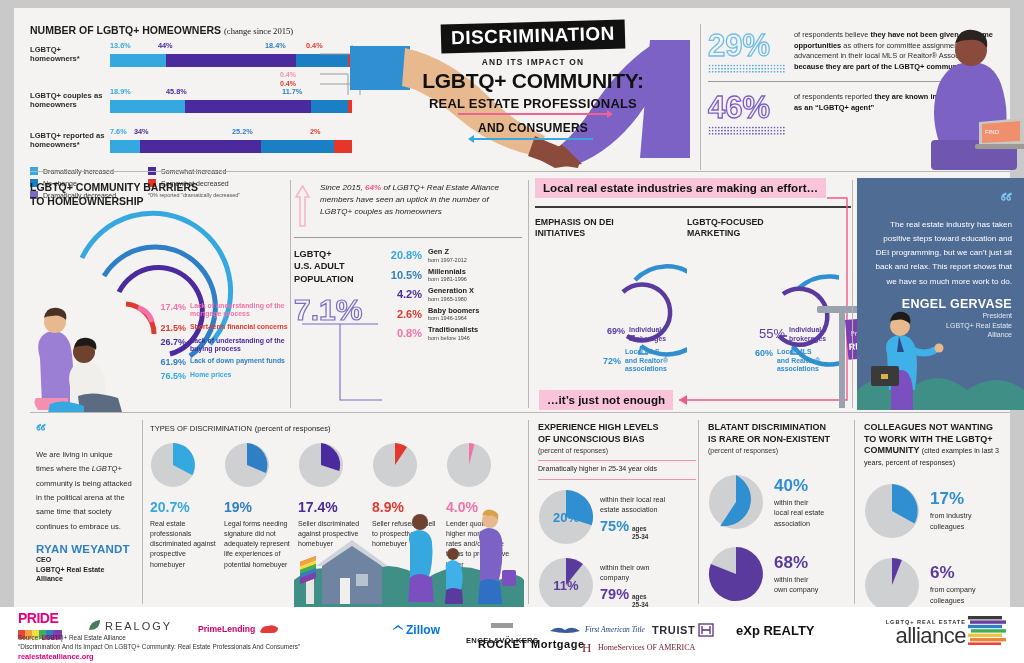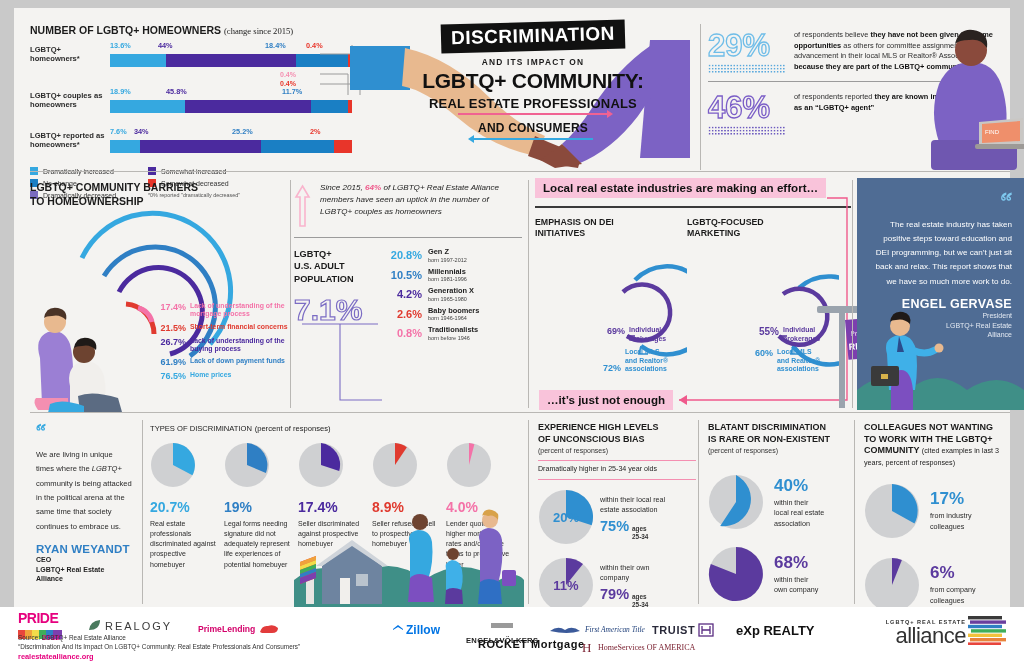--- a/index.html
+++ b/index.html
@@ -436,21 +436,21 @@
             <path d="M92 92 L100 92" stroke="#5b3a9e" stroke-width="1.6" fill="none"></path>
             <path d="M106 102 L104 110 L113 110" stroke="#2f8fd0" stroke-width="1.6" fill="none"></path>
           </svg>
           <div style="position:absolute;left:72px;top:82px;display:flex;align-items:flex-start">
             <span style="font-size:9px;font-weight:bold;color:#5b3a9e;margin-right:4px">69%</span>
             <span class="dlegend" style="color:#5b3a9e">
               <span>Individual</span><br>
               <span>brokerages</span>
             </span>
           </div>
-          <div style="position:absolute;left:68px;top:104px;display:flex;align-items:flex-end">
+          <div style="position:absolute;left:68px;top:104px;display:flex;align-items:center">
             <span style="font-size:9px;font-weight:bold;color:#2f8fd0;margin-right:4px">72%</span>
             <span class="dlegend" style="color:#2f8fd0">
               <span>Local MLS</span><br>
               <span>and Realtor®</span><br>
               <span>associations</span>
             </span>
           </div>
         </div>
       </div>
 
@@ -460,21 +460,21 @@
           <div>MARKETING</div>
         </div>
         <div style="position:relative;height:128px;margin-top:4px">
           <svg width="152" height="128" viewBox="0 0 152 128">
             <path d="M106 102 A44 44 0 1 0 112 44" fill="none" stroke="#2f8fd0" stroke-width="4.5"></path>
             <path d="M92 92 A28 28 0 1 0 96 50" fill="none" stroke="#5b3a9e" stroke-width="4.5"></path>
             <path d="M92 92 L100 92" stroke="#5b3a9e" stroke-width="1.6" fill="none"></path>
             <path d="M106 102 L104 110 L113 110" stroke="#2f8fd0" stroke-width="1.6" fill="none"></path>
           </svg>
           <div style="position:absolute;left:72px;top:82px;display:flex;align-items:flex-start">
-            <span style="font-size:10px;font-weight:bold;color:#5b3a9e;margin-right:4px">55%</span>
+            <span style="font-size:13px;font-weight:normal;color:#5b3a9e;margin-right:4px">55%</span>
             <span class="dlegend" style="color:#5b3a9e">
               <span>Individual</span><br>
               <span>brokerages</span>
             </span>
           </div>
           <div style="position:absolute;left:68px;top:104px;display:flex;align-items:flex-start">
             <span style="font-size:9px;font-weight:bold;color:#2f8fd0;margin-right:4px">60%</span>
             <span class="dlegend" style="color:#2f8fd0">
               <span>Local MLS</span><br>
               <span>and Realtor®</span><br>

